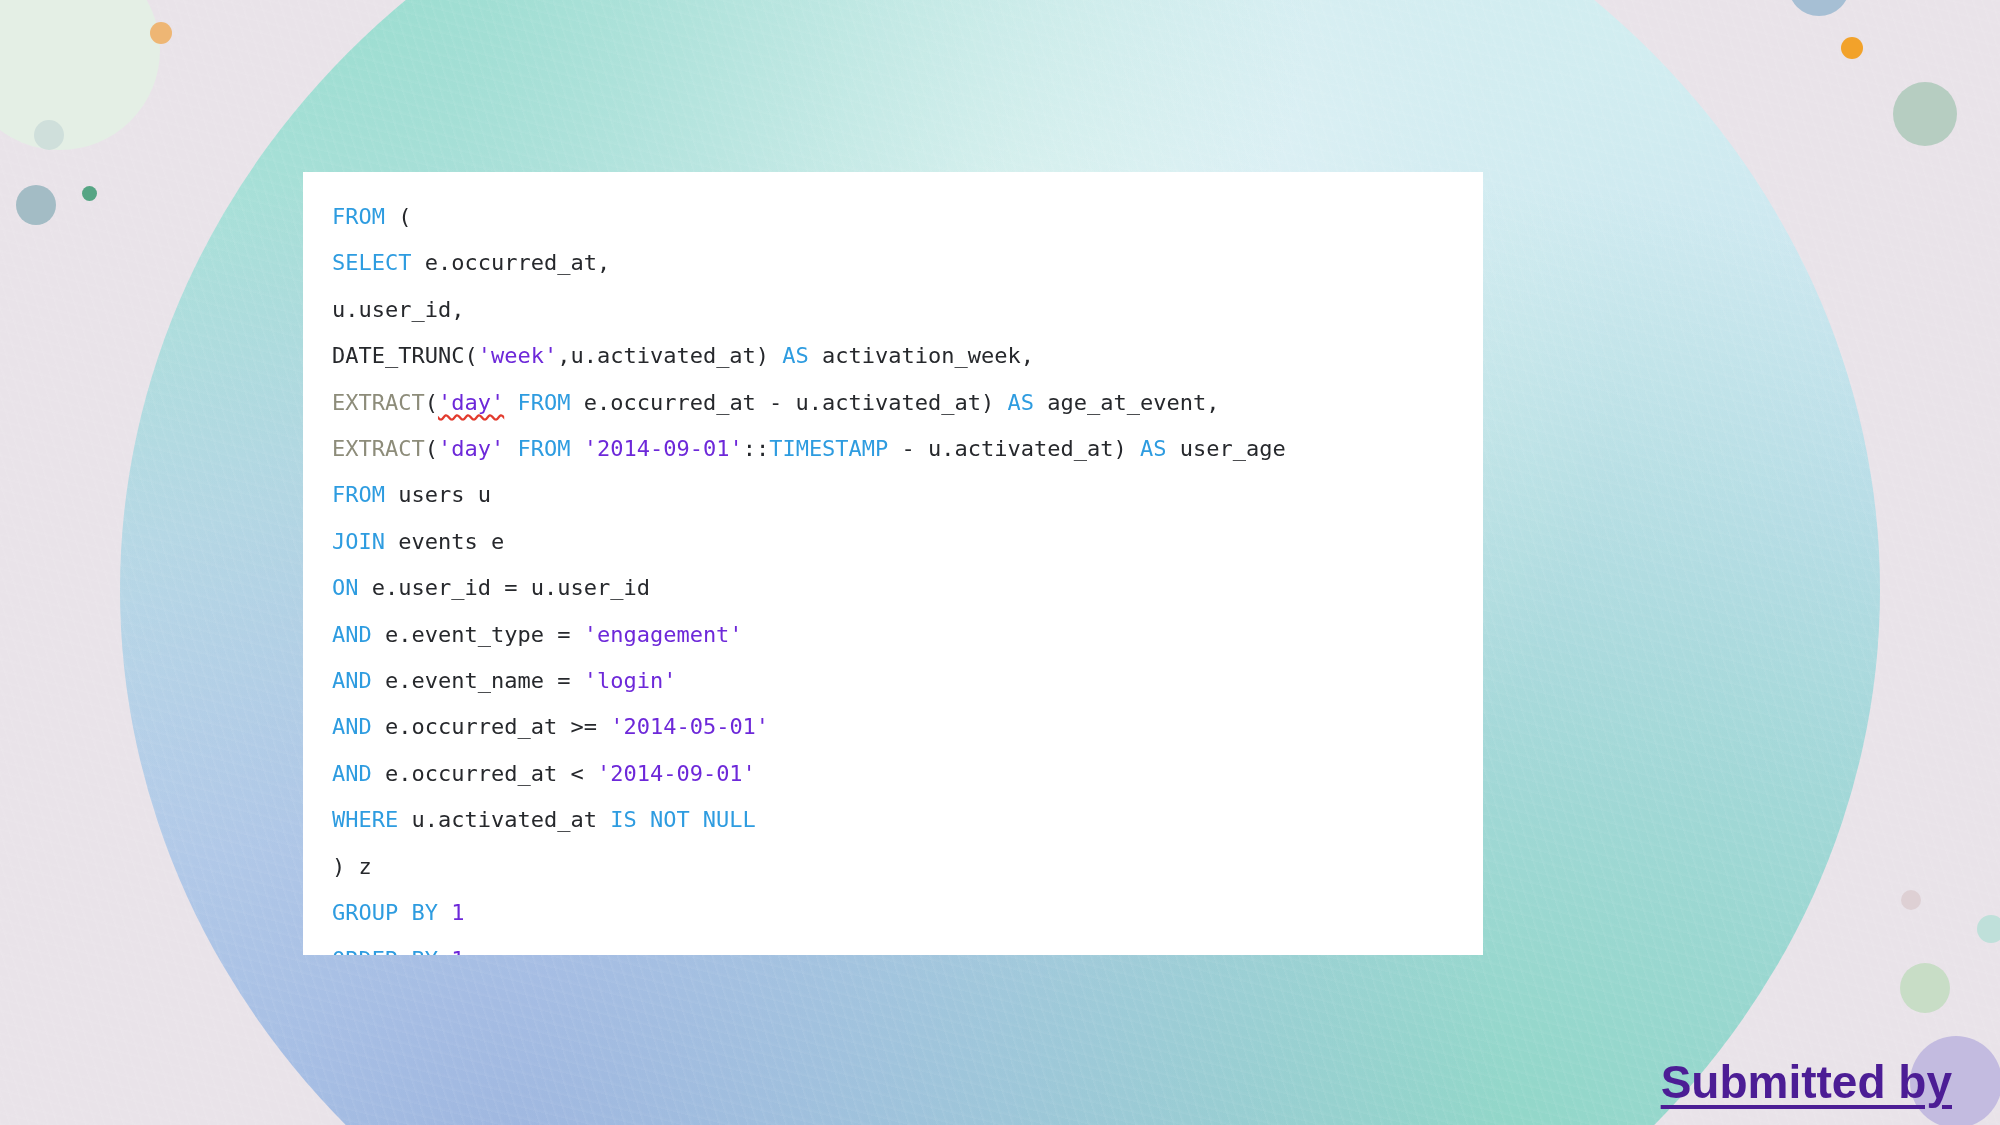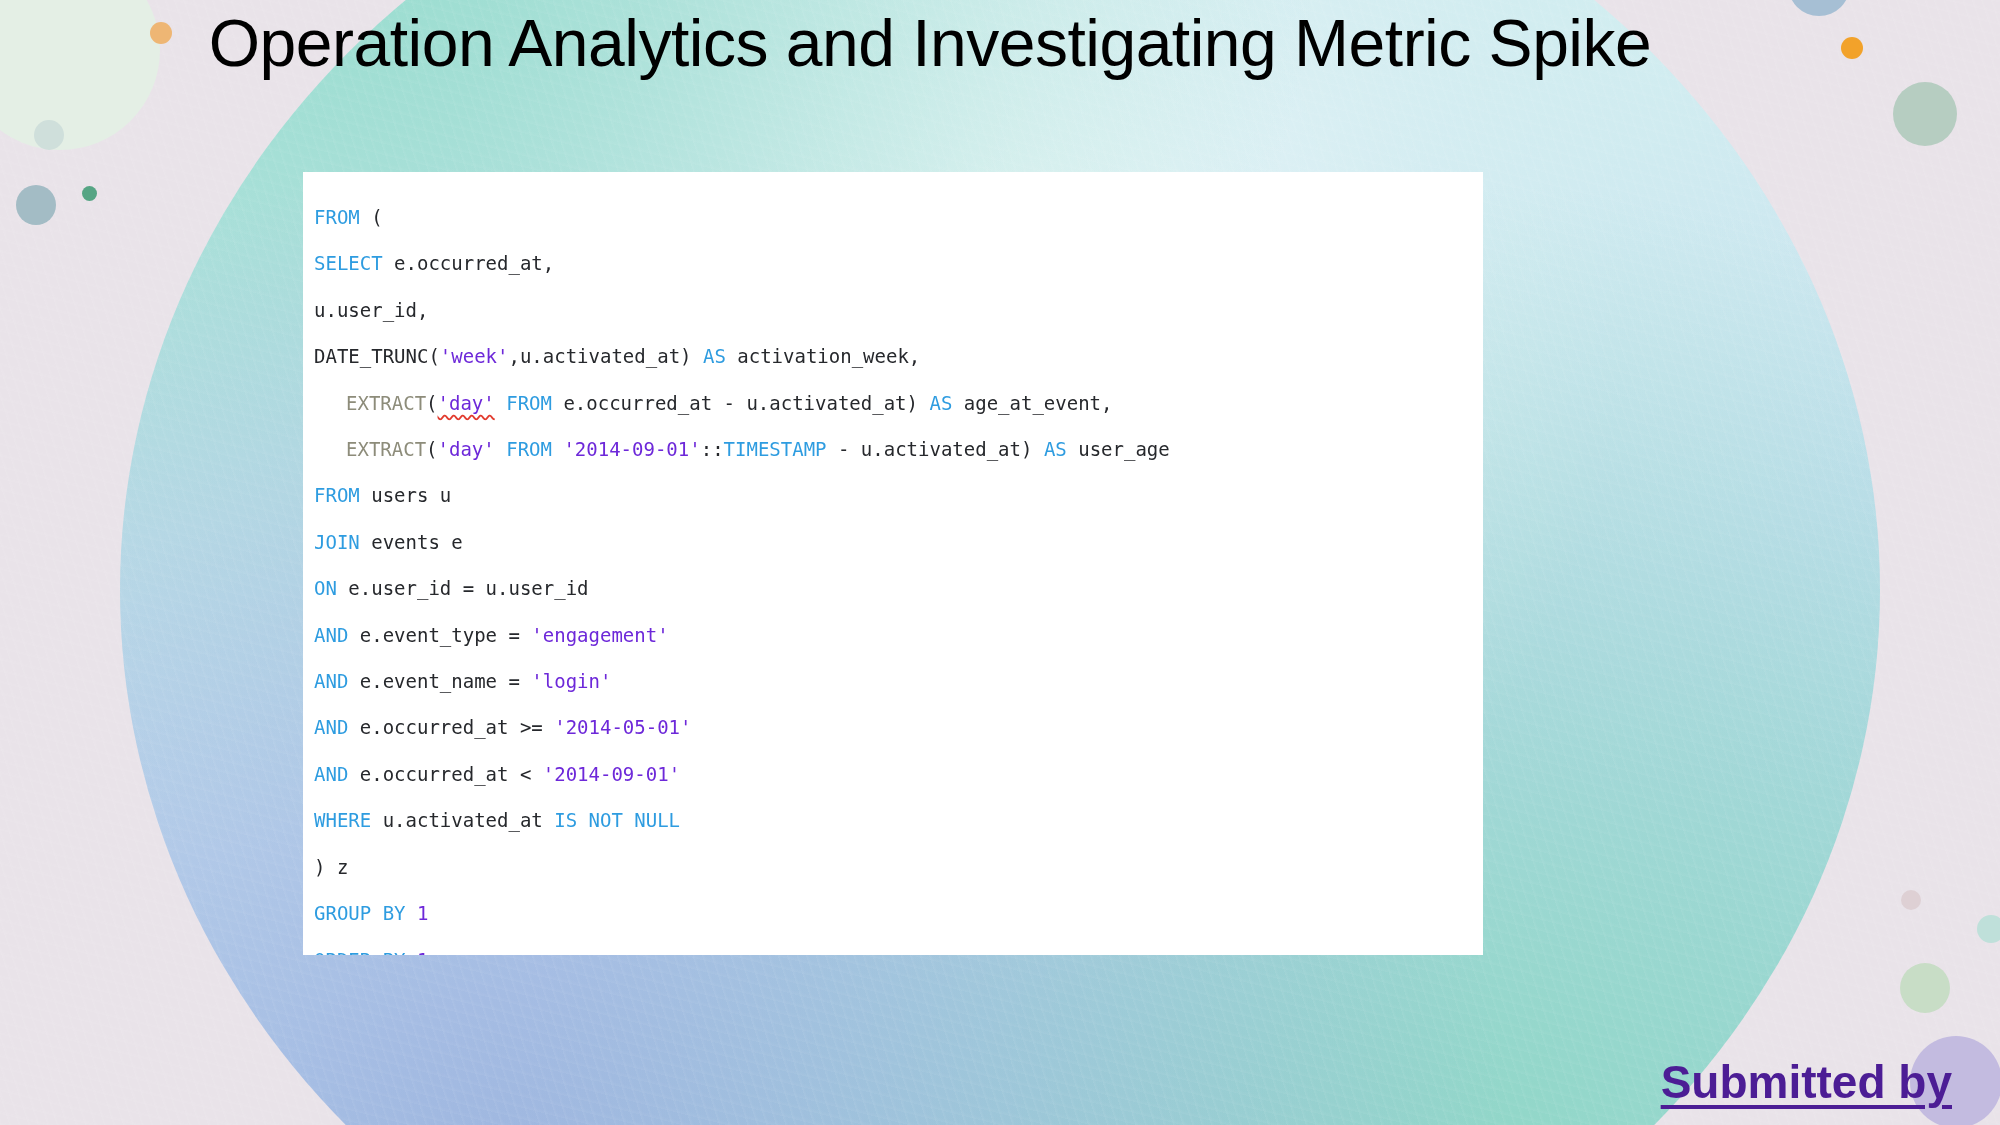--- a/index.html
+++ b/index.html
@@ -75,34 +75,34 @@
     left: 303px;
     top: 172px;
     width: 1180px;
     height: 783px;
     background: #ffffff;
     padding: 0;
     box-sizing: border-box;
     overflow: hidden;
   }
   .code-body {
-    padding: 22px 0 0 5px;
+    padding: 22px 0 0 23px;
     font-family: "DejaVu Sans Mono", "Liberation Mono", monospace;
-    font-size: 19px;
+    font-size: 22px;
     line-height: 46.4px;
     white-space: pre;
     color: #26282c;
   }
   .code-line {
     white-space: pre;
     padding-left: 6px;
   }
   .kw   { color: #2e9ce0; }          
   .str  { color: #6d28d9; }          
-  .fn   { color: #8d8c7a; margin-left: 32px; }          
+  .fn   { color: #8d8c7a; }          
   .pln  { color: #26282c; }          
   .misspelled {
     
     text-decoration: underline wavy #e23b2e;
     text-decoration-skip-ink: none;
     text-underline-offset: 4px;
   }
 
   
   .footer {
@@ -138,21 +138,20 @@
       <div class="dot" style="left: 16px; top: 185px; width: 40px; height: 40px; background: rgb(163, 188, 197);"></div>
       <div class="dot" style="left: 1788px; top: -46px; width: 62px; height: 62px; background: rgb(166, 191, 212);"></div>
       <div class="dot" style="left: 1841px; top: 37px; width: 22px; height: 22px; background: rgb(242, 162, 42);"></div>
       <div class="dot" style="left: 1893px; top: 82px; width: 64px; height: 64px; background: rgb(182, 205, 193);"></div>
       <div class="dot" style="left: 1901px; top: 890px; width: 20px; height: 20px; background: rgb(222, 208, 212);"></div>
       <div class="dot" style="left: 1977px; top: 915px; width: 28px; height: 28px; background: rgb(191, 224, 218);"></div>
       <div class="dot" style="left: 1900px; top: 963px; width: 50px; height: 50px; background: rgb(200, 221, 198);"></div>
       <div class="dot" style="left: 1910px; top: 1036px; width: 92px; height: 92px; background: rgb(195, 187, 224);"></div>
     </div>
 
-  <div class="slide-title">Operation Analytics and Investigating Metric Spike</div>
 
   <div class="code-card">
     <div class="code-body" id="code-body"><div class="code-line"><span class="kw">FROM</span><span class="pln"> (</span></div><div class="code-line"><span class="kw">SELECT</span><span class="pln"> e.occurred_at,</span></div><div class="code-line"><span class="pln">u.user_id,</span></div><div class="code-line"><span class="pln">DATE_TRUNC(</span><span class="str">'week'</span><span class="pln">,u.activated_at) </span><span class="kw">AS</span><span class="pln"> activation_week,</span></div><div class="code-line"><span class="fn">EXTRACT</span><span class="pln">(</span><span class="str misspelled">'day'</span><span class="pln"> </span><span class="kw">FROM</span><span class="pln"> e.occurred_at - u.activated_at) </span><span class="kw">AS</span><span class="pln"> age_at_event,</span></div><div class="code-line"><span class="fn">EXTRACT</span><span class="pln">(</span><span class="str">'day'</span><span class="pln"> </span><span class="kw">FROM</span><span class="pln"> </span><span class="str">'2014-09-01'</span><span class="pln">::</span><span class="kw">TIMESTAMP</span><span class="pln"> - u.activated_at) </span><span class="kw">AS</span><span class="pln"> user_age</span></div><div class="code-line"><span class="kw">FROM</span><span class="pln"> users u</span></div><div class="code-line"><span class="kw">JOIN</span><span class="pln"> events e</span></div><div class="code-line"><span class="kw">ON</span><span class="pln"> e.user_id = u.user_id</span></div><div class="code-line"><span class="kw">AND</span><span class="pln"> e.event_type = </span><span class="str">'engagement'</span></div><div class="code-line"><span class="kw">AND</span><span class="pln"> e.event_name = </span><span class="str">'login'</span></div><div class="code-line"><span class="kw">AND</span><span class="pln"> e.occurred_at &gt;= </span><span class="str">'2014-05-01'</span></div><div class="code-line"><span class="kw">AND</span><span class="pln"> e.occurred_at &lt; </span><span class="str">'2014-09-01'</span></div><div class="code-line"><span class="kw">WHERE</span><span class="pln"> u.activated_at </span><span class="kw">IS NOT NULL</span></div><div class="code-line"><span class="pln">) z</span></div><div class="code-line"><span class="kw">GROUP BY</span><span class="pln"> </span><span class="str">1</span></div><div class="code-line"><span class="kw">ORDER BY</span><span class="pln"> </span><span class="str">1</span></div></div>
   </div>
 
   <div class="footer">
     <div>Submitted by</div>
   </div>
 
 </div>

